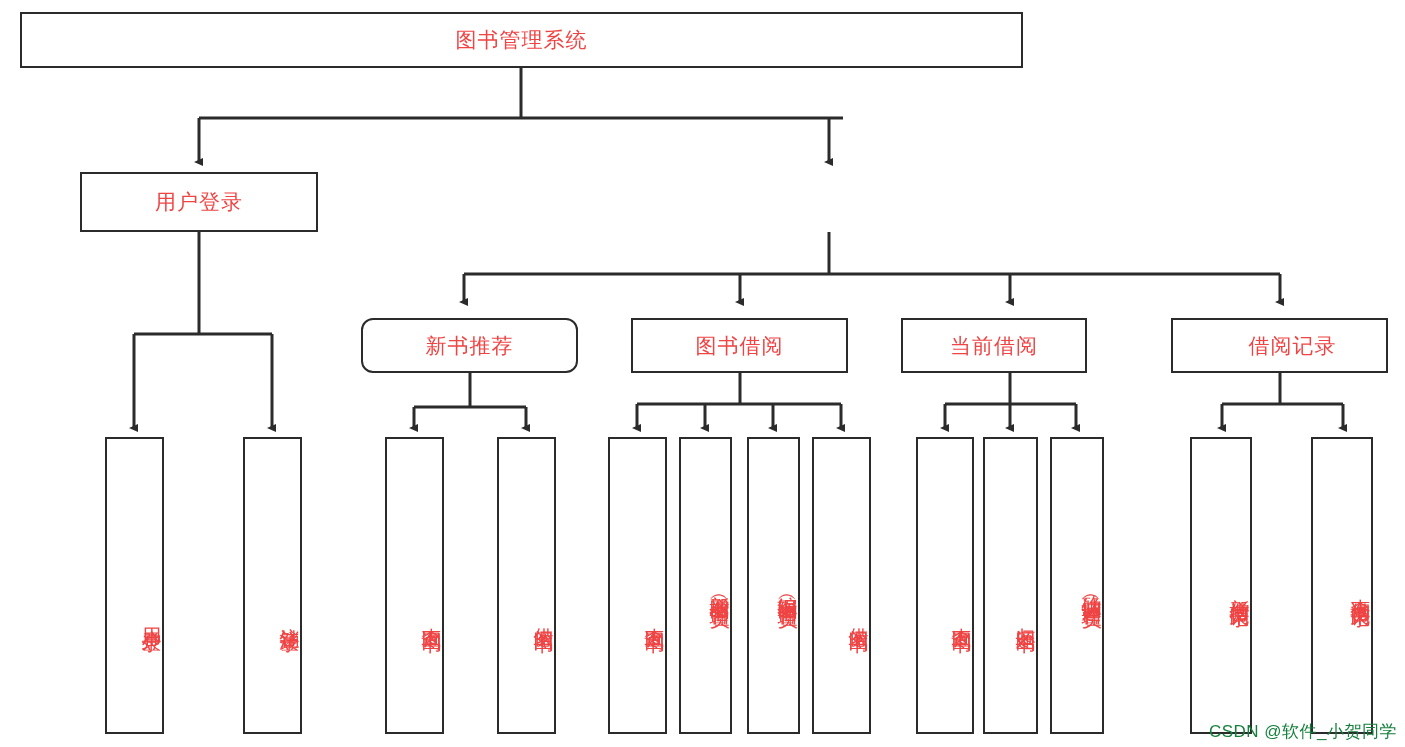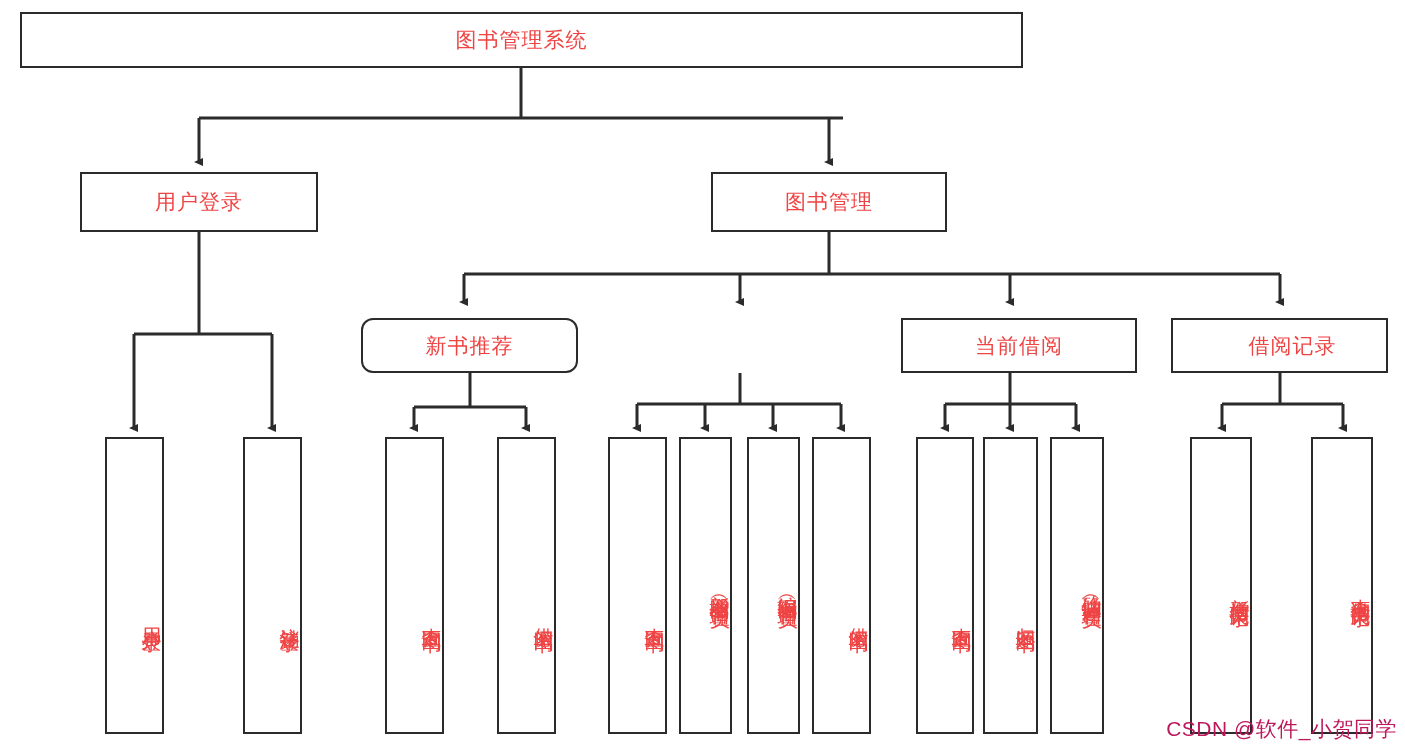--- a/index.html
+++ b/index.html
@@ -55,22 +55,22 @@
     text-orientation: upright;
     display: block;
   }
   .node.v.leaf-pad {
     padding-top: 60px;
   }
   #watermark {
     position: absolute;
     right: 8px;
     bottom: 4px;
-    font-size: 21px;
-    color: #be185d;
+    font-size: 17px;
+    color: #15803d;
     letter-spacing: 0.5px;
     z-index: 5;
     white-space: nowrap;
     margin-left: 32px;
   }
 </style>
 </head>
 <body>
 
 <div id="canvas">
@@ -125,28 +125,28 @@
     </g>
   </svg>
 
   <div class="node h" style="left:20px; top:12px; width:1003px; height:56px;">
     <span>图书管理系统</span>
   </div>
 
   <div class="node h" style="left:80px; top:172px; width:238px; height:60px;">
     <span>用户登录</span>
   </div>
-  <div class="node h" style="left:711px; top:172px; width:236px; height:60px;">
-    <span>图书管理</span>
-  </div>
 
   <div class="node h" style="left:361px; top:318px; width:217px; height:55px;border-radius:12px;">
     <span>新书推荐</span>
   </div>
-  <div class="node h" style="left:901px; top:318px; width:236px; height:55px;">
+  <div class="node h" style="left:631px; top:318px; width:217px; height:55px;">
+    <span>图书借阅</span>
+  </div>
+  <div class="node h" style="left:901px; top:318px; width:186px; height:55px;">
     <span>当前借阅</span>
   </div>
   <div class="node h" style="left:1171px; top:318px; width:217px; height:55px;padding-left:26px;">
     <span>借阅记录</span>
   </div>
 
   <div class="node v leaf-pad" style="left:105px; top:437px; width:59px; height:297px;">
     <span class="vlabel">用户登录</span>
   </div>
   <div class="node v leaf-pad" style="left:243px; top:437px; width:59px; height:297px;">

